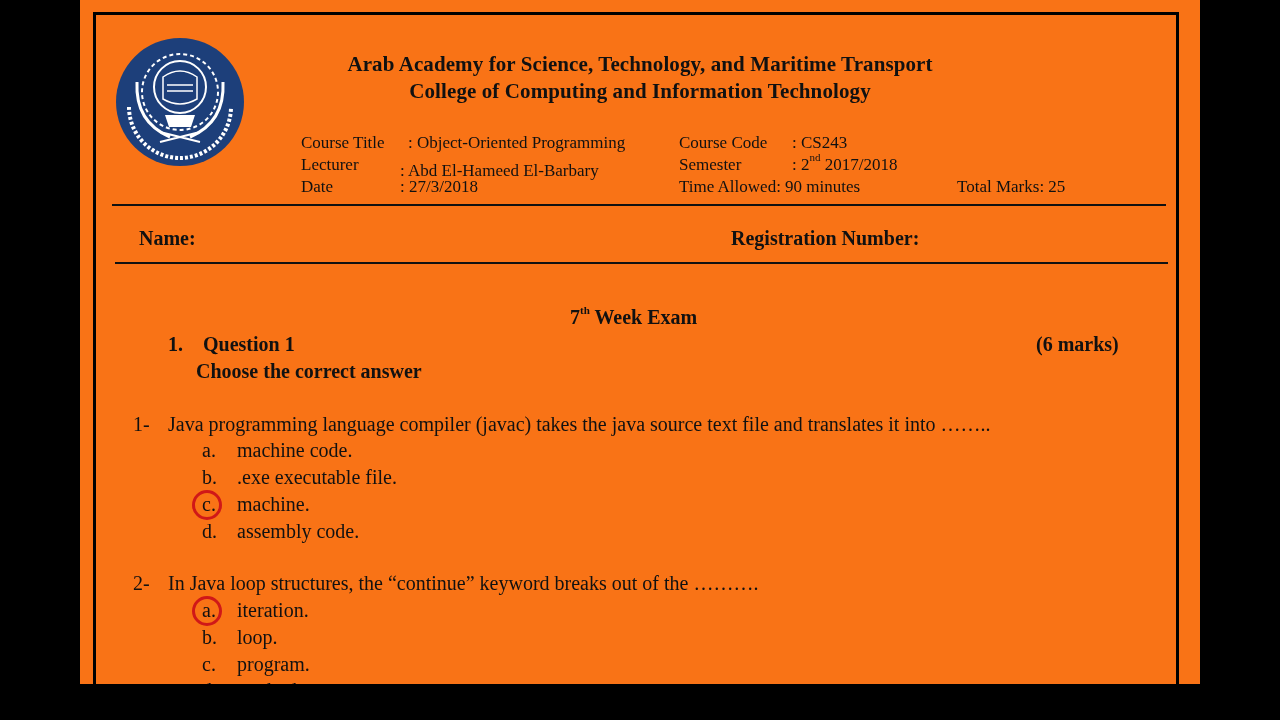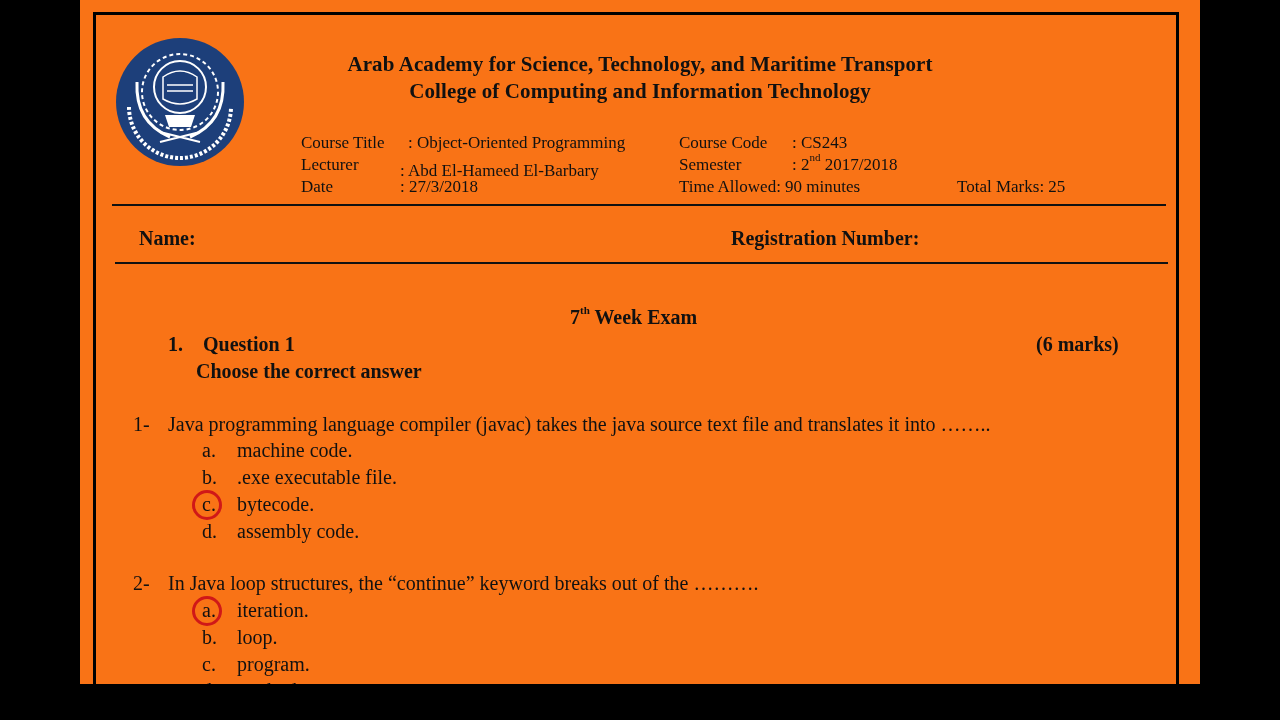--- a/index.html
+++ b/index.html
@@ -105,21 +105,21 @@
     <div class="abs opt" style="left:122px; top:439px; width:400px; height:24px;">
       <span class="letter">a.</span>
       <span class="text">machine code.</span>
     </div>
     <div class="abs opt" style="left:122px; top:466px; width:400px; height:24px;">
       <span class="letter">b.</span>
       <span class="text">.exe executable file.</span>
     </div>
     <div class="abs opt" style="left:122px; top:493px; width:400px; height:24px;">
       <span class="letter">c.</span>
-      <span class="text">bytecode.</span>
+      <span class="text">machine.</span>
     </div>
     <div class="circle" style="left:112px; top:490px;"></div>
     <div class="abs opt" style="left:122px; top:520px; width:400px; height:24px;">
       <span class="letter">d.</span>
       <span class="text">assembly code.</span>
     </div>
   </div>
 
   <div>
     <div class="abs qtext" style="left:53px; top:572px;">2-</div>

